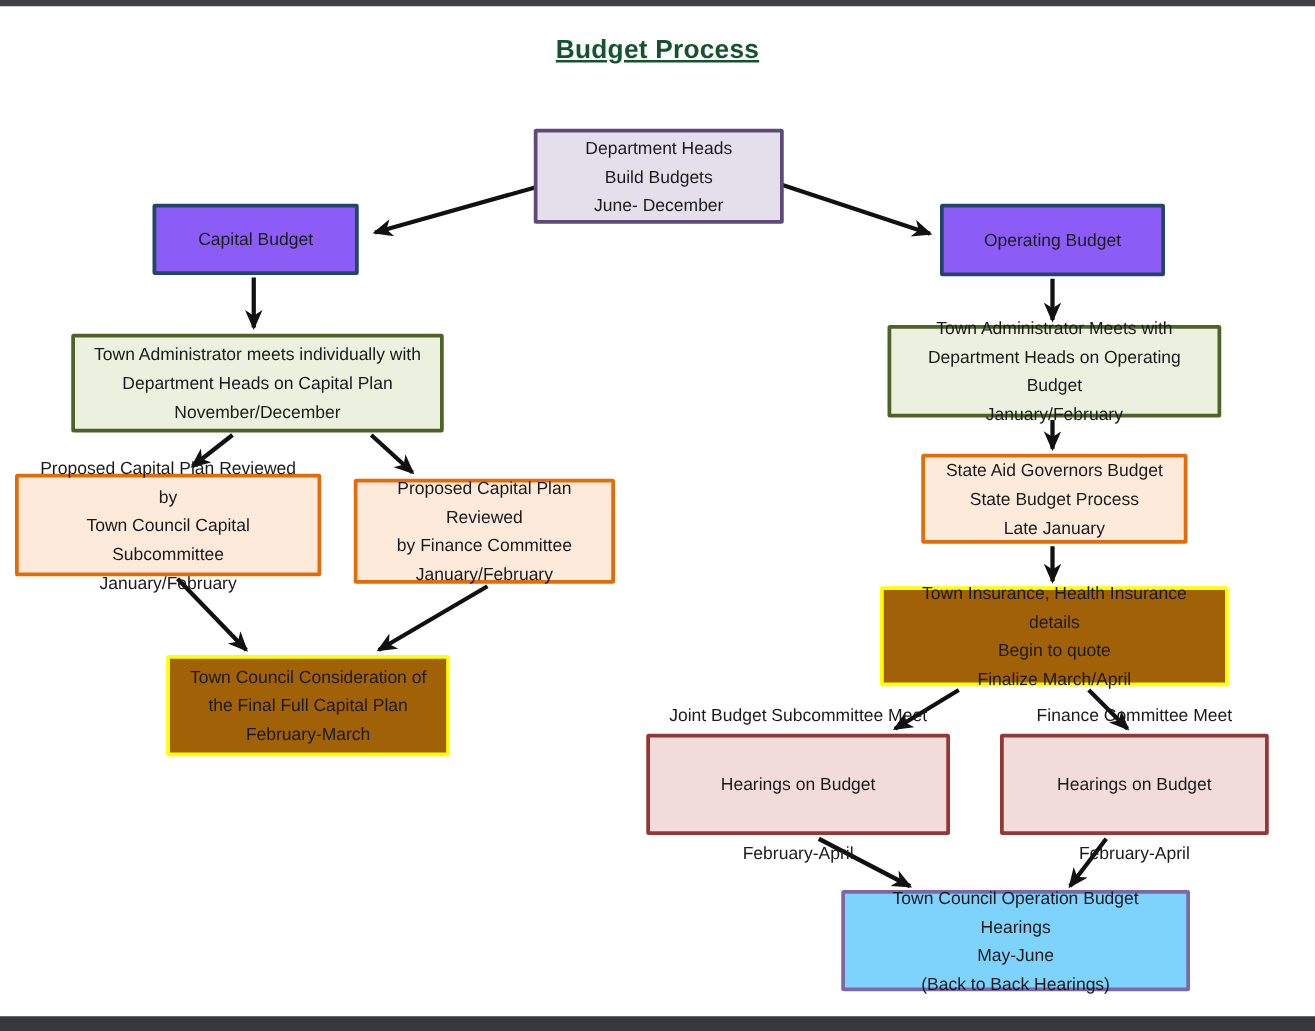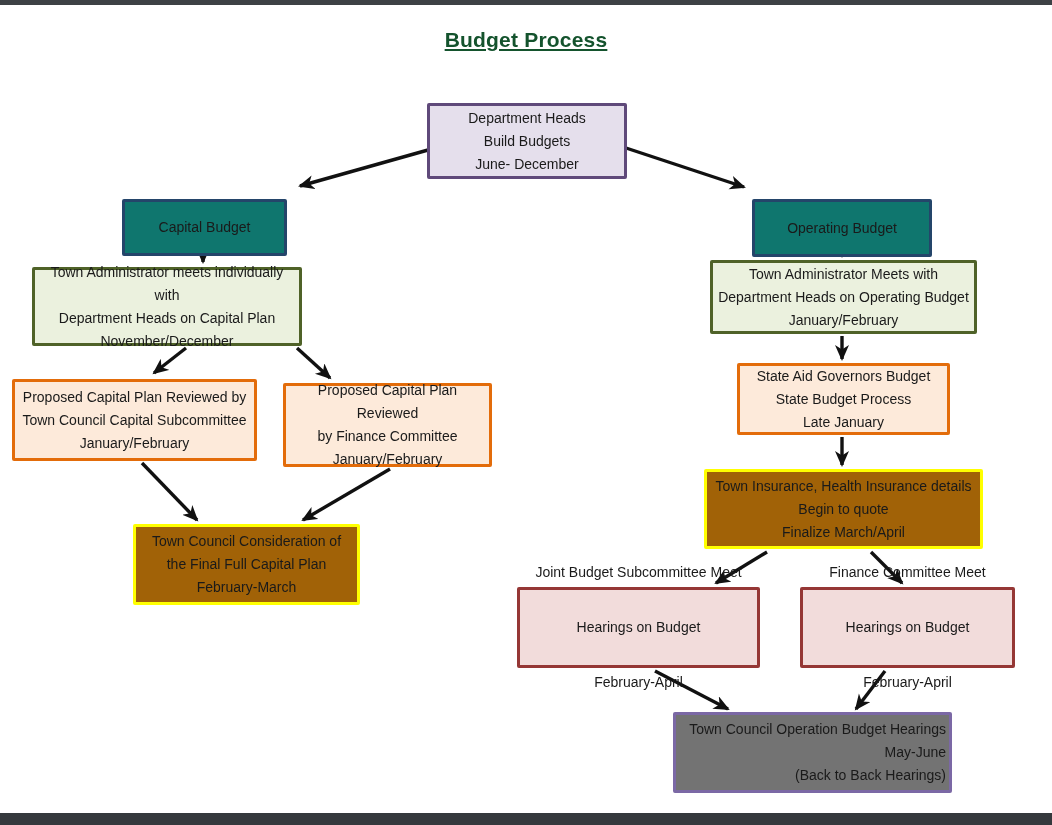--- a/index.html
+++ b/index.html
@@ -22,29 +22,29 @@
     letter-spacing:.2px;
   }
   svg.arrows{position:absolute;left:0;top:0;pointer-events:none;}
   .box{
     position:absolute;
     display:flex;flex-direction:column;justify-content:center;
     text-align:center;
     font-size:14px;line-height:23px;color:#1a1a1a;
     box-sizing:border-box;
     border-radius:2px;
-    padding:2px 3px;
+    padding:2px 14px;
   }
   .theme-purple {background:#e5dfec;border:3px solid #5f497a;}
-  .theme-blue   {background:#0f766e;border:3px solid #24456a;margin-top:36px;}
+  .theme-blue   {background:#8b5cf6;border:3px solid #24456a;}
   .theme-green  {background:#ebf1de;border:3px solid #4f6228;}
   .theme-orange {background:#fdeada;border:3px solid #e36c0a;}
   .theme-yellow {background:#a16207;border:3px solid #ffff00;}
   .theme-red    {background:#f2dcdb;border:3px solid #953735;gap:32px;}
-  .theme-violet {background:#737373;border:3px solid #7b68a5;align-items:flex-end;}
+  .theme-violet {background:#7dd3fc;border:3px solid #7b68a5;}
 </style>
 </head>
 <body>
 
 <div id="stage">
 
   <div id="top-bar" class="edge-bar"></div>
 
   <div class="title">Budget Process</div>
 
@@ -79,21 +79,21 @@
   </div>
 
   <div class="box theme-blue" style="left:122px;top:163px;width:165px;height:57px">
     <div>Capital Budget</div>
   </div>
 
   <div class="box theme-blue" style="left:752px;top:163px;width:180px;height:58px">
     <div>Operating Budget</div>
   </div>
 
-  <div class="box theme-green" style="left:32px;top:267px;width:270px;height:79px">
+  <div class="box theme-green" style="left:57px;top:267px;width:298px;height:79px">
     <div>Town Administrator meets individually with</div>
     <div>Department Heads on Capital Plan</div>
     <div>November/December</div>
   </div>
 
   <div class="box theme-orange" style="left:12px;top:379px;width:245px;height:82px">
     <div>Proposed Capital Plan Reviewed by</div>
     <div>Town Council Capital Subcommittee</div>
     <div>January/February</div>
   </div>

